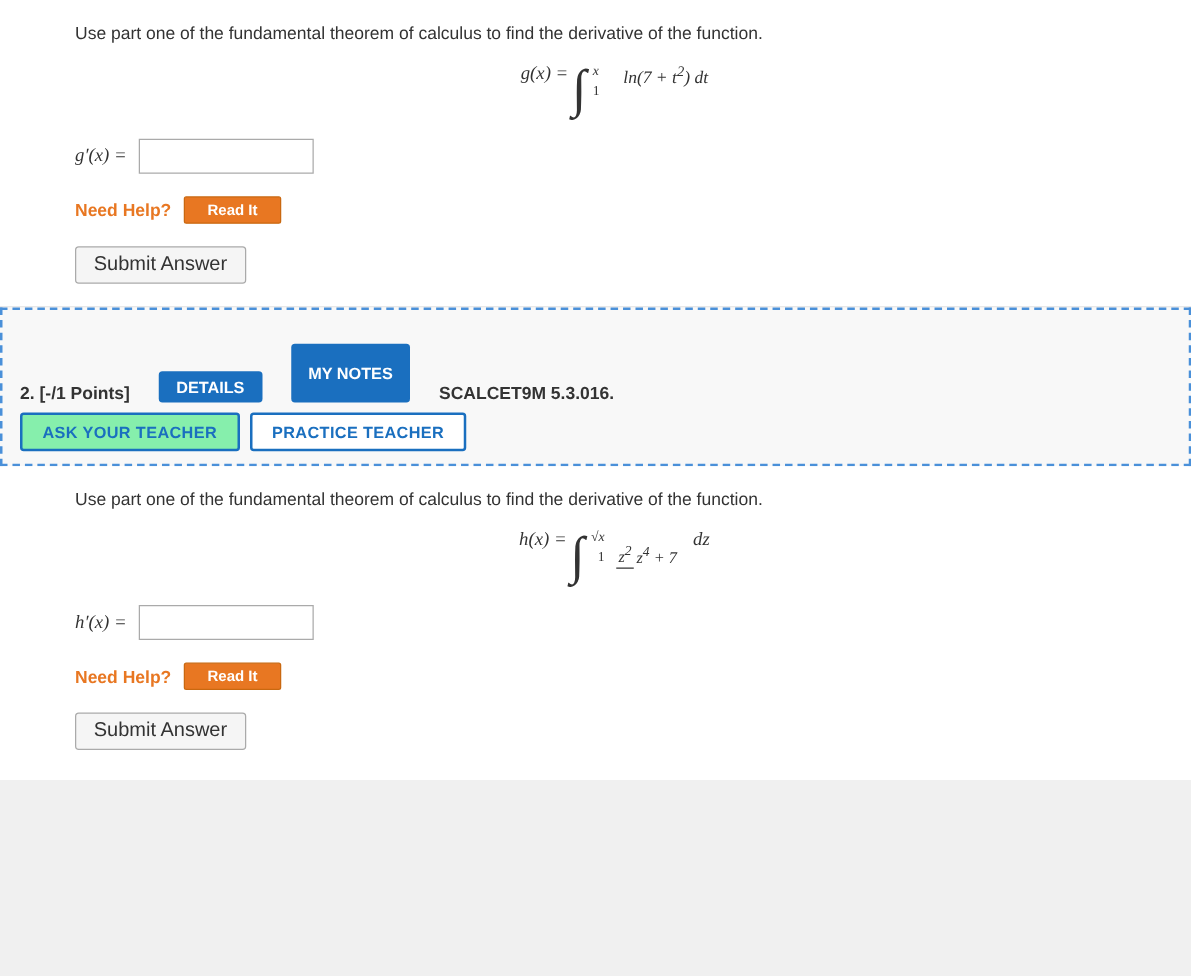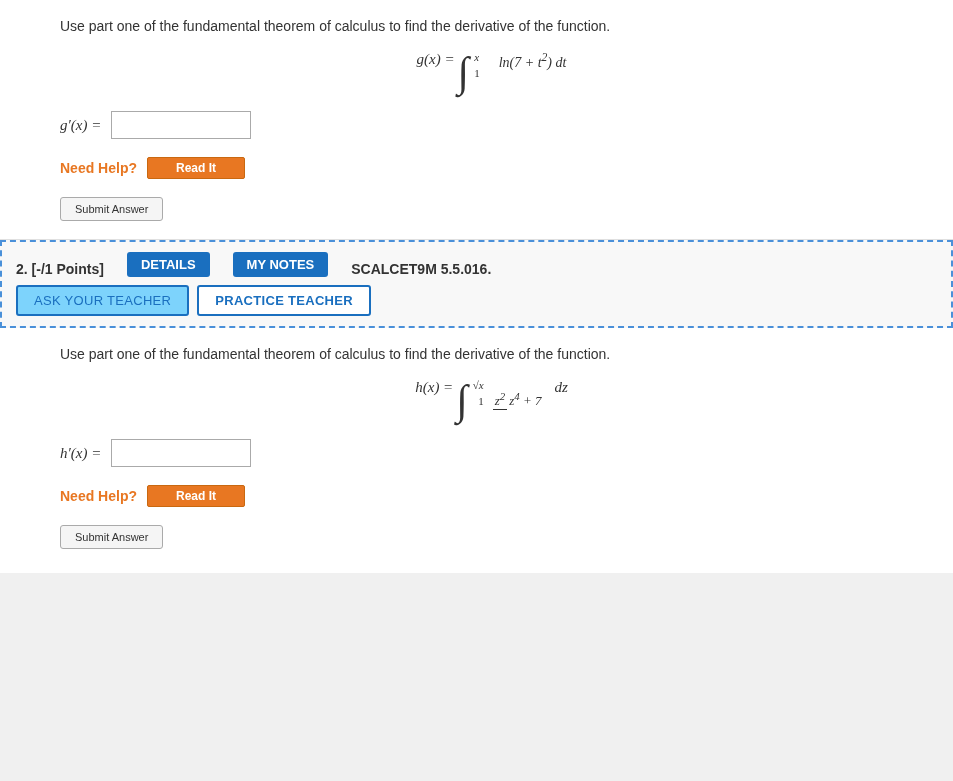--- a/index.html
+++ b/index.html
@@ -79,32 +79,32 @@
     }
     .need-help-label {
       color: #e87722;
       font-weight: bold;
       font-size: 14px;
     }
     .read-it-btn {
       background: #e87722;
       color: #fff;
       border: 1px solid #c96810;
-      padding: 3px 28px;
+      padding: 3px 18px;
       font-size: 12px;
       font-weight: bold;
       cursor: pointer;
       border-radius: 2px;
     }
     .submit-btn {
       background: #f5f5f5;
       color: #333;
       border: 1px solid #aaa;
       padding: 5px 14px;
-      font-size: 11px;
+      font-size: 16px;
       cursor: pointer;
       border-radius: 3px;
     }
 
     
     .problem-header-bar {
       border: 2px dashed #4a90d9;
       margin: 0;
       padding: 10px 14px;
       background: #f8f8f8;
@@ -131,44 +131,45 @@
       padding: 5px 14px;
       font-size: 13px;
       font-weight: bold;
       cursor: pointer;
       border-radius: 3px;
     }
     .my-notes-btn {
       background: #1a6fbf;
       color: #fff;
       border: none;
-      padding: 5px 14px;
-      font-size: 13px;
-      font-weight: bold;
-      cursor: pointer;
-      border-radius: 3px;
+      padding: 16px 14px;
+      font-size: 13px;
+      font-weight: bold;
+      cursor: pointer;
+      border-radius: 3px;
+      margin-top: 17px;
     }
     .scalcet-label {
       font-weight: bold;
       font-size: 14px;
       color: #333;
     }
     .problem-header-bottom {
       display: flex;
       align-items: center;
       gap: 8px;
       flex-wrap: wrap;
     }
     .ask-teacher-btn {
-      background: #7dd3fc;
+      background: #86efac;
       color: #1a6fbf;
       border: 2px solid #1a6fbf;
       padding: 6px 16px;
       font-size: 13px;
-      font-weight: normal;
+      font-weight: bold;
       cursor: pointer;
       border-radius: 3px;
       letter-spacing: 0.3px;
     }
     .practice-another-btn {
       background: #fff;
       color: #1a6fbf;
       border: 2px solid #1a6fbf;
       padding: 6px 16px;
       font-size: 13px;
@@ -247,21 +248,21 @@
   </div>
 
   <div class="problem-header-bar">
     <div class="problem-header-top">
       <span class="problem-number">
         <span>2.</span>
         <span>[-/1 Points]</span>
       </span>
       <button class="details-btn">DETAILS</button>
       <button class="my-notes-btn">MY NOTES</button>
-      <span class="scalcet-label">SCALCET9M 5.5.016.</span>
+      <span class="scalcet-label">SCALCET9M 5.3.016.</span>
     </div>
     <div class="problem-header-bottom">
       <button class="ask-teacher-btn">ASK YOUR TEACHER</button>
       <button class="practice-another-btn">PRACTICE TEACHER</button>
     </div>
   </div>
 
   <div class="problem2-body">
     <div class="problem-statement">Use part one of the fundamental theorem of calculus to find the derivative of the function.</div>
 

